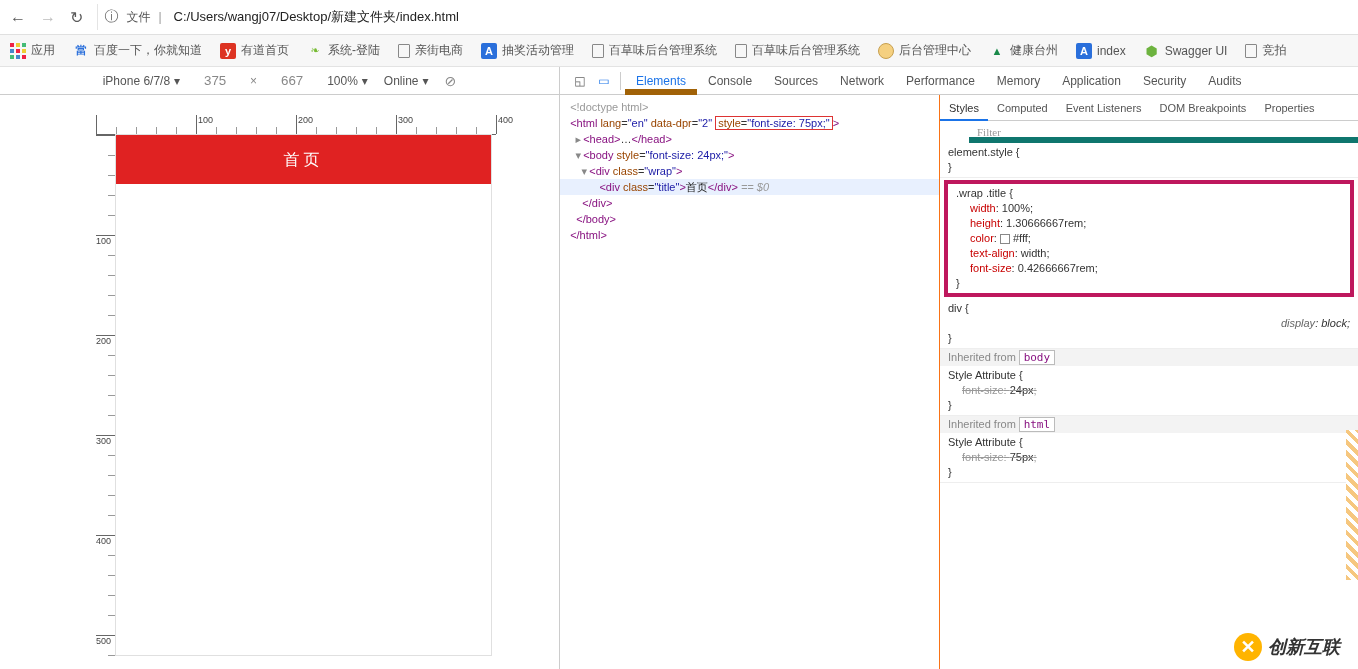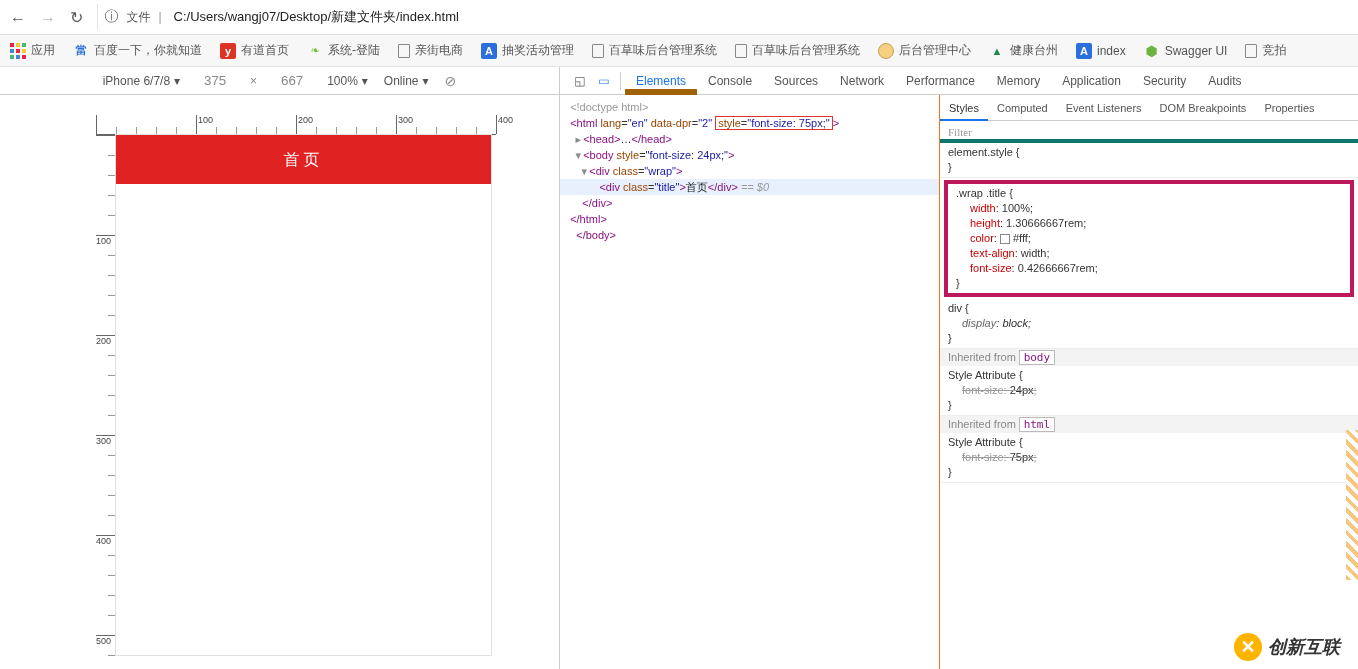--- a/index.html
+++ b/index.html
@@ -76,21 +76,21 @@
 .el-line .selmark { color:#999; font-style:italic; }
 .red-box { border:1px solid #d33; padding:0 2px; }
 .dots-gutter { position:relative; }
 .dots-gutter::before { content:"⋯"; position:absolute; left:-14px; color:#888; }
 
 
 .styles-panel { flex:1; display:flex; flex-direction:column; font-family:Menlo,Consolas,monospace; font-size:11px; }
 .sp-tabbar { display:flex; align-items:center; height:26px; border-bottom:1px solid #ccc; font-family:"Segoe UI"; font-size:11px; }
 .sp-tab { padding:0 9px; height:26px; line-height:26px; color:#555; cursor:pointer; }
 .sp-tab.active { color:#333; border-bottom:2px solid #1a73e8; }
-.sp-filter { height:22px; line-height:22px; padding:0 8px; color:#999; border-bottom:4px solid #0f766e; font-family:"Segoe UI"; }
+.sp-filter { height:22px; line-height:22px; padding:0 8px; color:#999; border-bottom:6px solid #0f766e; font-family:"Segoe UI";margin-left:29px; }
 .rule-block { border-bottom:1px solid #eee; padding:2px 8px; line-height:15px; }
 .rule-block.boxed { border:4px solid #be185d; margin:2px 4px; }
 .rule-sel { color:#333; }
 .decl { padding-left:14px; }
 .decl .prop { color:#c80000; }
 .decl .pval { color:#333; }
 .decl.strike { text-decoration:line-through; color:#999; }
 .decl.strike .prop { color:#999; }
 .inherited { background:#f3f3f3; color:#888; padding:2px 8px; font-family:"Segoe UI"; }
 .inherited .tagchip { border:1px solid #bbb; padding:0 4px; background:#fff; color:#881280; font-family:Menlo,Consolas,monospace; }
@@ -291,22 +291,22 @@
     <div class="dt-body">
 
       <div class="elements-panel">
         <div class="el-line doctype">  <span>&lt;!doctype html&gt;</span></div>
         <div class="el-line">  <span class="tag">&lt;html</span> <span class="attr">lang</span>=<span class="val">"en"</span> <span class="attr">data-dpr</span>=<span class="val">"2"</span> <span class="red-box"><span class="attr">style</span>=<span class="val">"font-size: 75px;"</span></span><span class="tag">&gt;</span></div>
         <div class="el-line">   <span class="arrow">▸</span><span class="tag">&lt;head&gt;</span>…<span class="tag">&lt;/head&gt;</span></div>
         <div class="el-line">   <span class="arrow">▾</span><span class="tag">&lt;body</span> <span class="attr">style</span>=<span class="val">"font-size: 24px;"</span><span class="tag">&gt;</span></div>
         <div class="el-line">     <span class="arrow">▾</span><span class="tag">&lt;div</span> <span class="attr">class</span>=<span class="val">"wrap"</span><span class="tag">&gt;</span></div>
         <div class="el-line highlight dots-gutter" style="padding-left:18px;">       <span class="tag">&lt;div</span> <span class="attr">class</span>=<span class="val">"title"</span><span class="tag">&gt;</span><span class="txt">首页</span><span class="tag">&lt;/div&gt;</span> <span class="selmark">== $0</span></div>
         <div class="el-line">      <span class="tag">&lt;/div&gt;</span></div>
+        <div class="el-line">    <span class="tag">&lt;/body&gt;</span></div>
         <div class="el-line">  <span class="tag">&lt;/html&gt;</span></div>
-        <div class="el-line">    <span class="tag">&lt;/body&gt;</span></div>
       </div>
 
       <div class="styles-panel">
         <div class="sp-tabbar">
           <span class="sp-tab active">Styles</span>
           <span class="sp-tab">Computed</span>
           <span class="sp-tab">Event Listeners</span>
           <span class="sp-tab">DOM Breakpoints</span>
           <span class="sp-tab">Properties</span>
         </div>
@@ -322,21 +322,21 @@
           <div class="decl"><span class="prop">width</span>: <span class="pval">100%</span>;</div>
           <div class="decl"><span class="prop">height</span>: <span class="pval">1.30666667rem</span>;</div>
           <div class="decl"><span class="prop">color</span>: <span class="pval"><span class="color-swatch" style="background:#fff"></span><span>#fff</span></span>;</div>
           <div class="decl"><span class="prop">text-align</span>: <span class="pval">width</span>;</div>
           <div class="decl"><span class="prop">font-size</span>: <span class="pval">0.42666667rem</span>;</div>
           <div>}</div>
         </div>
 
         <div class="rule-block">
           <div class="rule-sel">div {</div>
-          <div class="decl" style="font-style:italic;"><span class="prop" style="color:#666">display</span>: <span class="pval">block</span>;</div>
+          <div class="decl" style="font-style:italic;text-align:right;"><span class="prop" style="color:#666">display</span>: <span class="pval">block</span>;</div>
           <div>}</div>
         </div>
 
         <div class="inherited"><span>Inherited from</span> <span class="tagchip">body</span></div>
         <div class="rule-block">
           <div class="rule-sel">Style Attribute {</div>
           <div class="decl strike"><span class="prop">font-size</span>: <span class="pval">24px</span>;</div>
           <div>}</div>
         </div>
 

